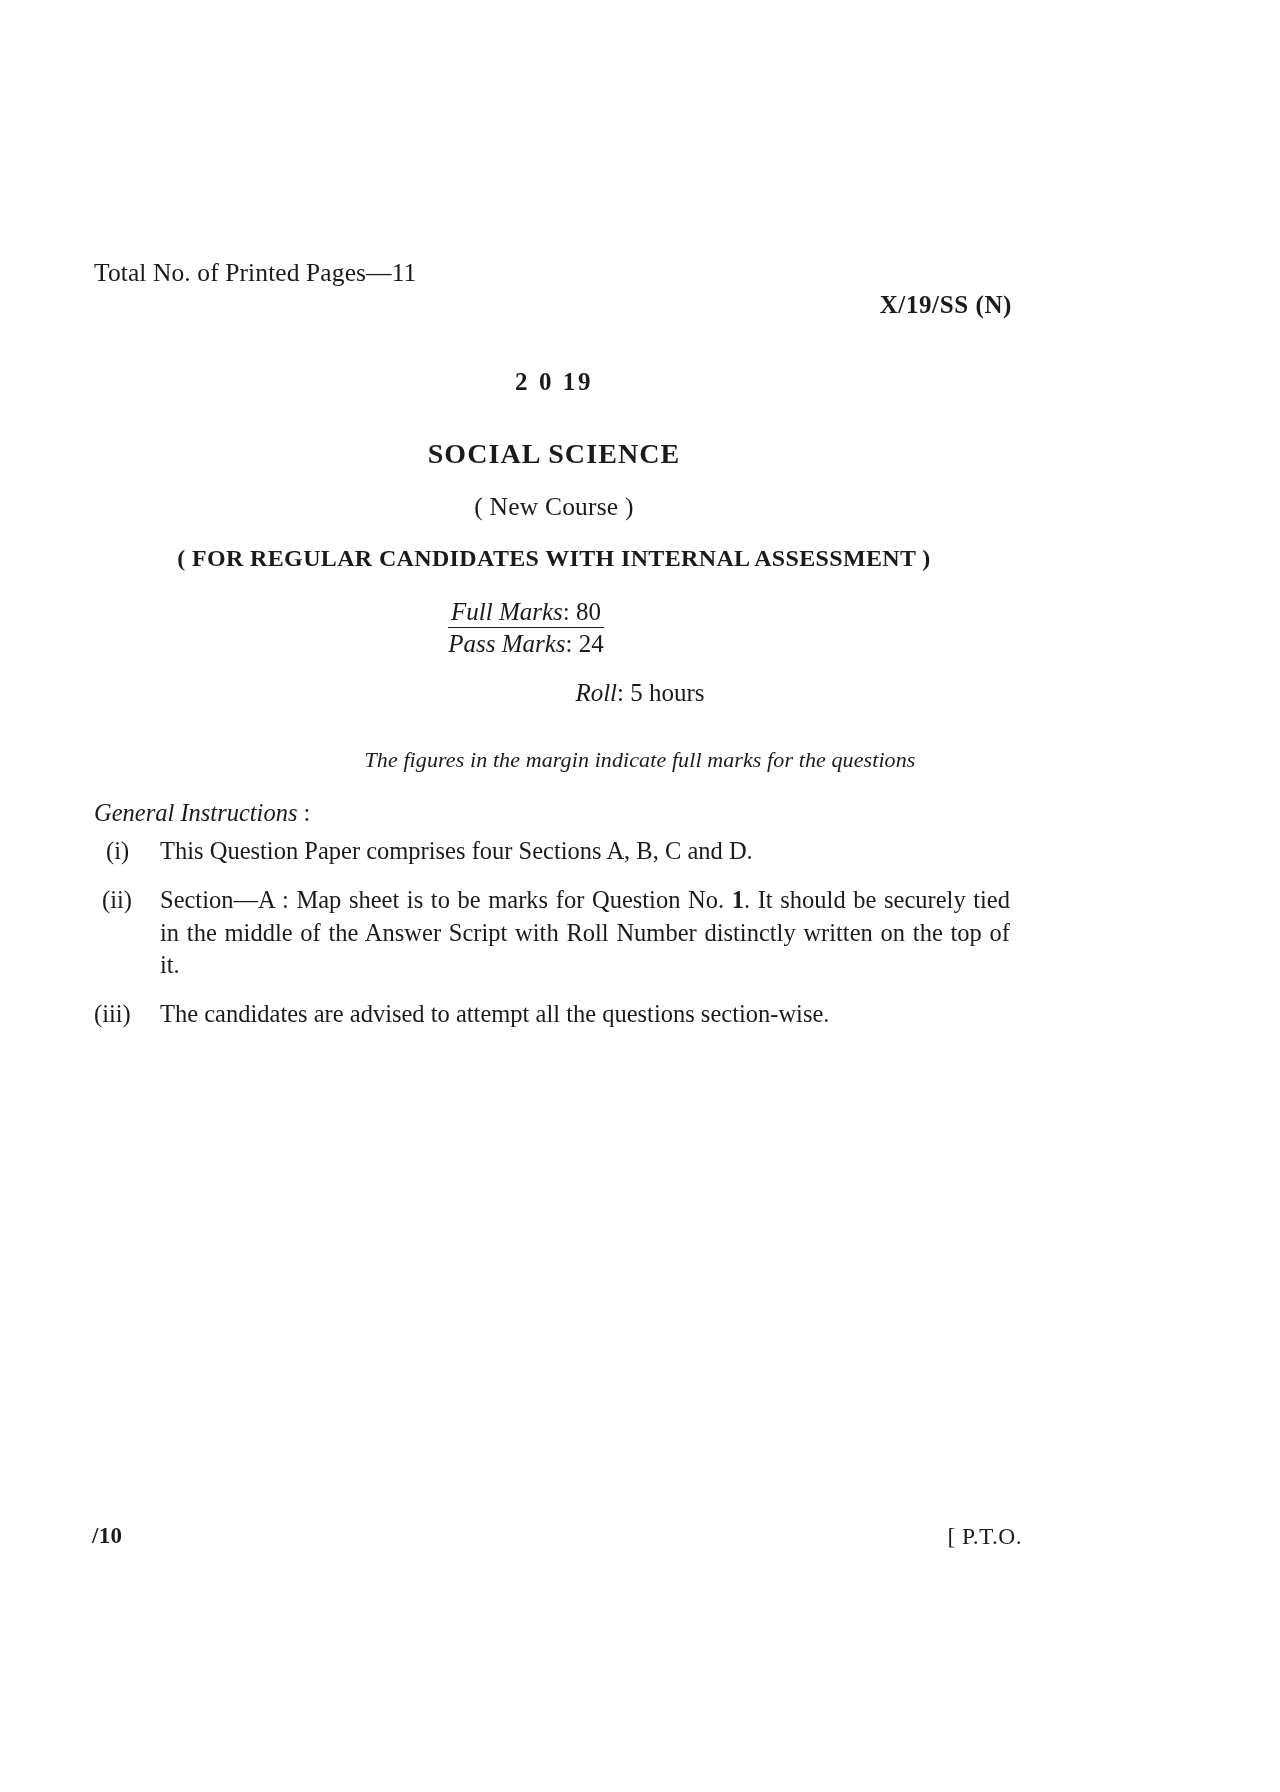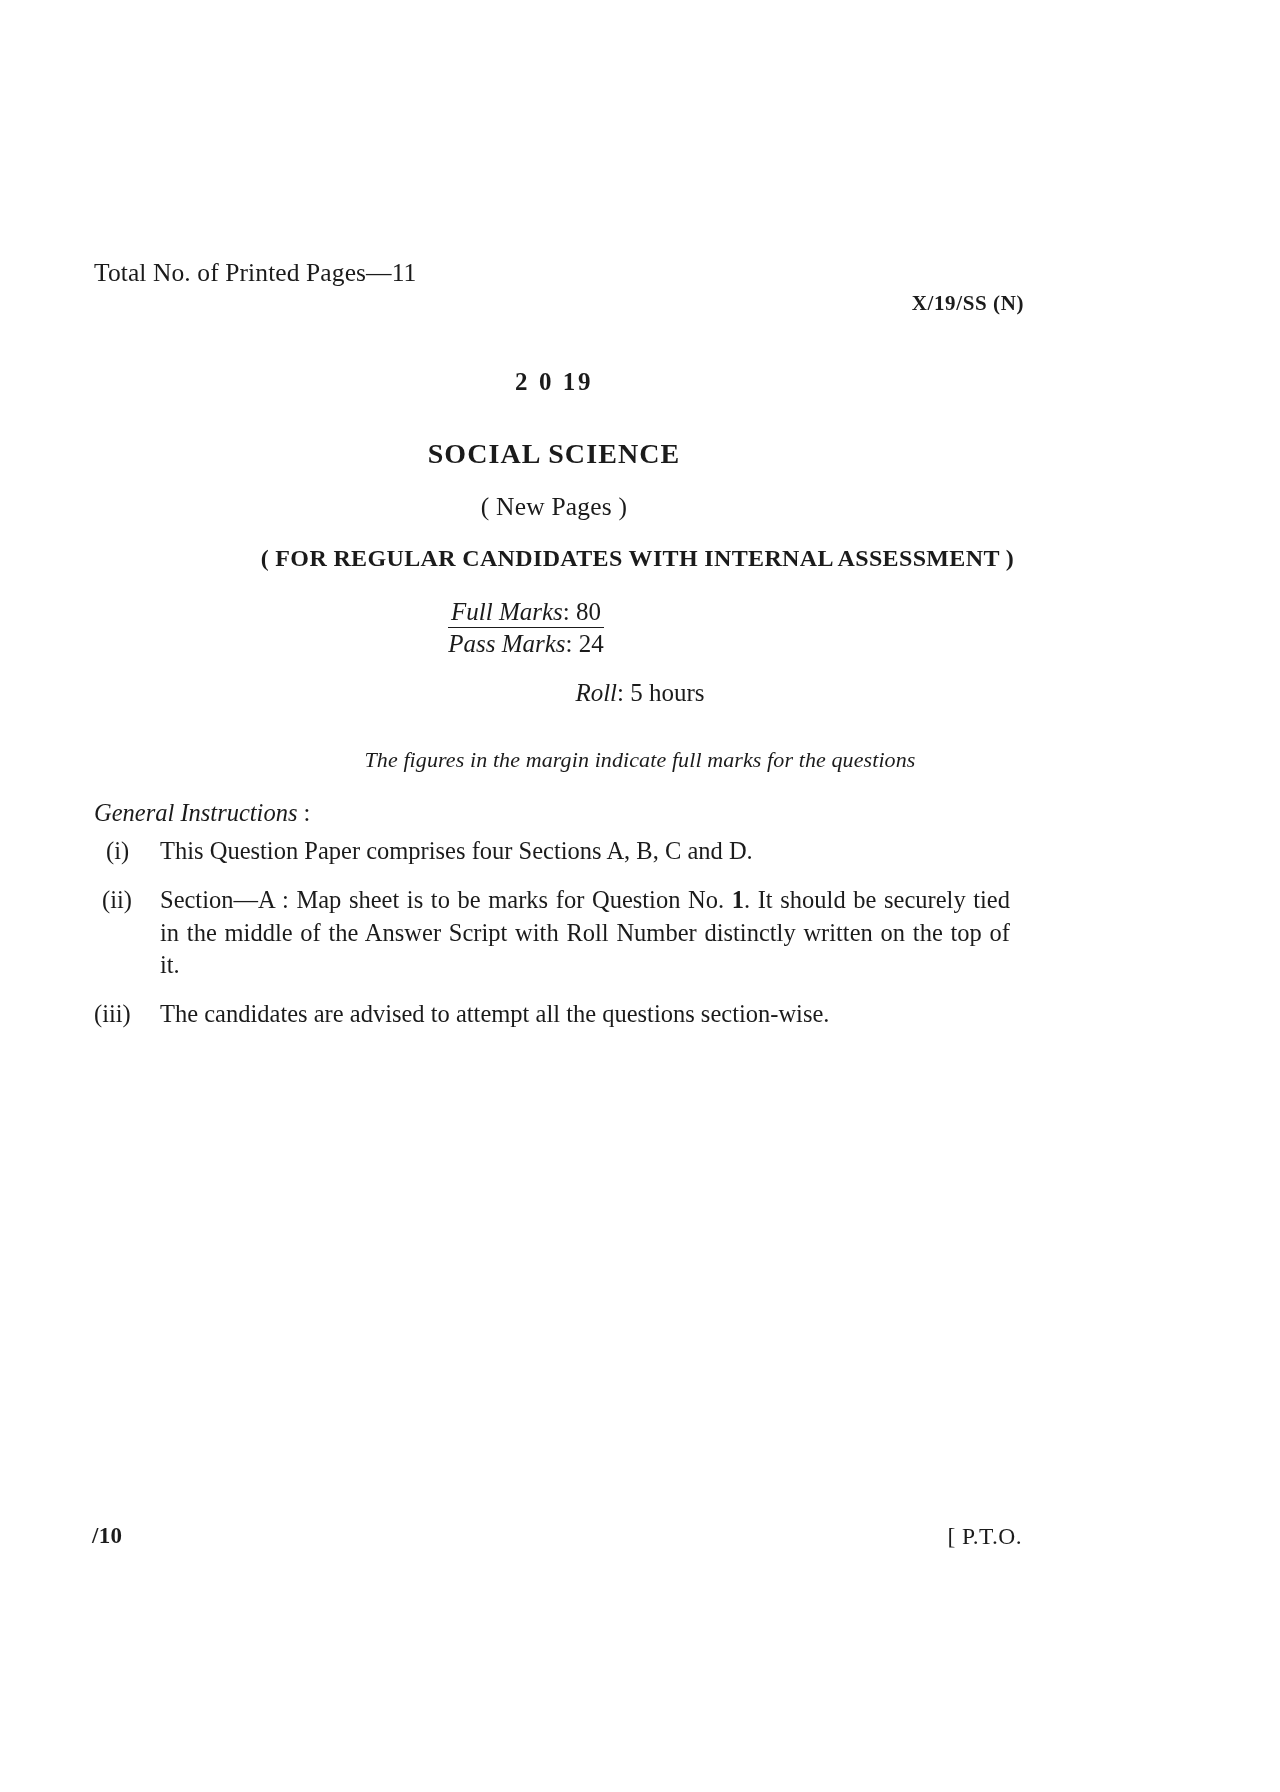--- a/index.html
+++ b/index.html
@@ -32,23 +32,23 @@
     width: 930px;
   }
   .printed-pages {
     font-size: 25.5px;
     letter-spacing: 0.1px;
     line-height: 1.2;
     white-space: nowrap;
   }
   .paper-code {
     position: absolute;
-    right: 0;
+    right: 12px;
     top: 33px;
-    font-size: 21px;
+    font-size: 25px;
     font-weight: bold;
     letter-spacing: 0.6px;
     white-space: nowrap;
   }
 
   
   .center-stack {
     position: absolute;
     left: 94px;
     width: 920px;
@@ -194,23 +194,23 @@
 
   <div class="header-block">
     <div class="printed-pages">Total No. of Printed Pages—11</div>
     <div class="paper-code">X/19/SS (N)</div>
   </div>
 
   <div class="center-stack year" style="position:absolute; top:368px;">2 0 19</div>
 
   <div class="center-stack subject" style="position:absolute; top:438px;">SOCIAL SCIENCE</div>
 
-  <div class="center-stack course" style="position:absolute; top:492px;">( New Pages )</div>
-
-  <div class="center-stack candidate-note" style="position:absolute; top:545px;text-align:right;">( FOR REGULAR CANDIDATES WITH INTERNAL ASSESSMENT )</div>
+  <div class="center-stack course" style="position:absolute; top:492px;">( New Course )</div>
+
+  <div class="center-stack candidate-note" style="position:absolute; top:545px;">( FOR REGULAR CANDIDATES WITH INTERNAL ASSESSMENT )</div>
 
   <div class="marks-block">
     <div class="marks-inner">
       <div class="full-marks">
         <span class="it">Full Marks</span><span>: 80</span>
       </div>
       <div class="pass-marks">
         <span class="it">Pass Marks</span><span>: 24</span>
       </div>
     </div>

